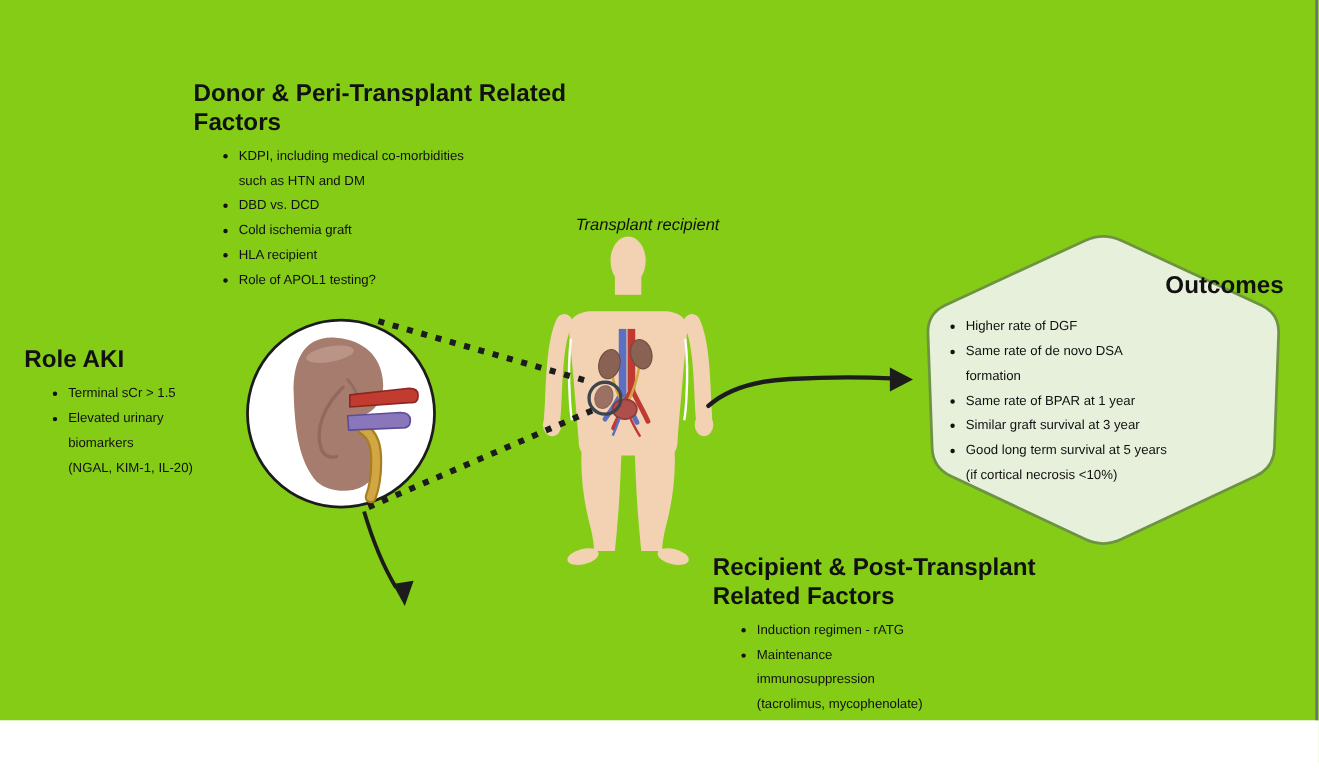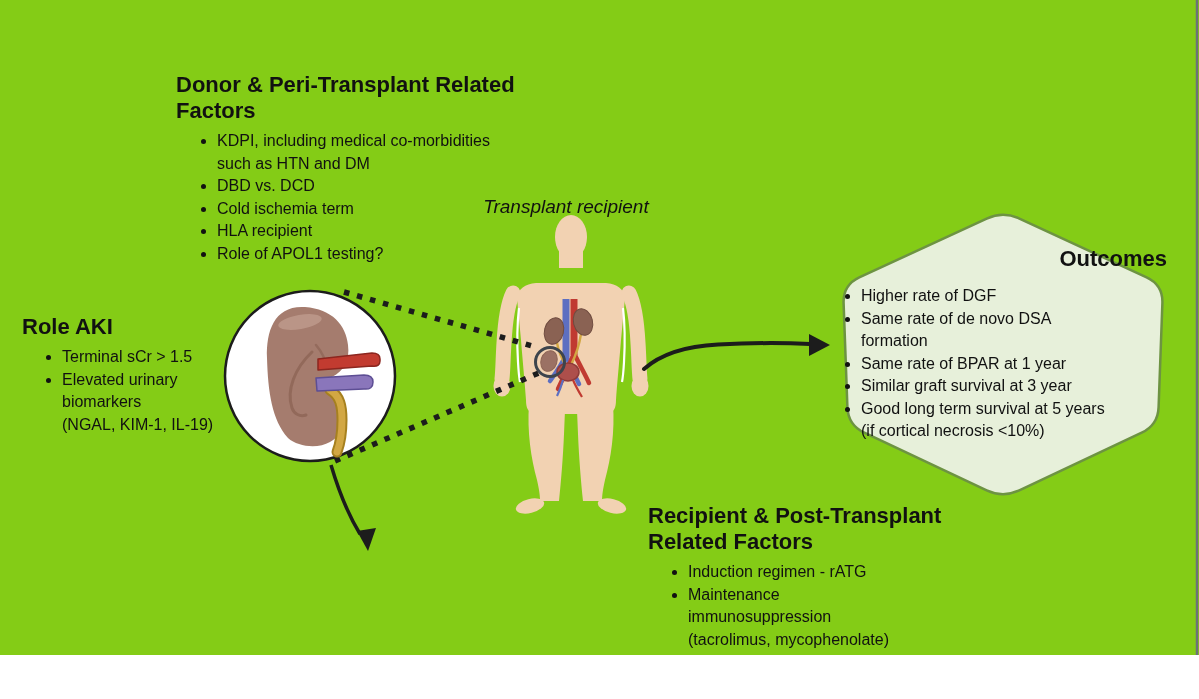--- a/index.html
+++ b/index.html
@@ -4,30 +4,30 @@
 <style>
   html,body{margin:0;padding:0;background:#fff;}
   .canvas{
     position:relative;width:1199px;height:655px;background:#84cc16;
     font-family:"Liberation Sans",sans-serif;color:var(--text,#111);
     overflow:hidden;
   }
   svg.art{position:absolute;left:0;top:0;}
   .txt{position:absolute;z-index:2;}
   .sec-title{font-weight:bold;font-size:22px;line-height:26px;white-space:pre-line;color:var(--text);}
-  ul.blist{margin:6px 0 0 0;padding:0 0 0 40px;list-style:disc outside;font-size:16px;line-height:22.5px;color:var(--text);}
+  ul.blist{margin:6px 0 0 0;padding:0 0 0 40px;list-style:disc outside;font-size:12px;line-height:22.5px;color:var(--text);}
   ul.blist li{white-space:pre-line;margin:0;padding:0;}
   #sec-donor-peri{left:176px;top:72px;width:410px;}
   #sec-donor-peri ul{padding-left:41px;}
   #sec-donor-aki{left:22px;top:314px;width:250px;}
   #sec-outcomes-text{left:845px;top:246px;width:322px;}
   #sec-outcomes-text .sec-title{text-align:right;}
-  #sec-outcomes-text ul{margin-top:13px;padding-left:16px;}
+  #sec-outcomes-text ul{margin-top:13px;padding-left:33px;}
   #sec-recipient{left:648px;top:503px;width:400px;}
-  #label-recipient{left:478px;top:196px;width:176px;text-align:center;font-style:italic;font-size:19px;font-weight:500;}
+  #label-recipient{left:478px;top:196px;width:176px;text-align:right;font-style:italic;font-size:15px;font-weight:500;}
   #label-discard{left:380px;top:478px;font-weight:bold;font-size:20px;line-height:22px;white-space:pre-line;}
 
   
   .ln{stroke:var(--line);}
   .hex{fill:var(--hex_fill);stroke:var(--hex_border);}
   .frame{stroke:var(--frame_gray);}
   .skin{fill:var(--skin);}
   .skin-st{stroke:var(--skin);}
   .kmain{fill:var(--kidney_main);}
   .khl{fill:var(--kidney_highlight);}
@@ -139,33 +139,33 @@
     </g>
   </svg>
 
   <div class="txt" id="sec-donor-peri">
     <div class="sec-title">Donor &amp; Peri-Transplant Related
 Factors</div>
     <ul class="blist">
       <li>KDPI, including medical co-morbidities
 such as HTN and DM</li>
       <li>DBD vs. DCD</li>
-      <li>Cold ischemia term</li>
+      <li>Cold ischemia graft</li>
       <li>HLA recipient</li>
       <li>Role of APOL1 testing?</li>
     </ul>
   </div>
 
   <div class="txt" id="sec-donor-aki">
     <div class="sec-title">Role AKI</div>
     <ul class="blist">
       <li>Terminal sCr &gt; 1.5</li>
       <li>Elevated urinary
 biomarkers
-(NGAL, KIM-1, IL-19)</li>
+(NGAL, KIM-1, IL-20)</li>
     </ul>
   </div>
 
   <div class="txt" id="label-recipient">Transplant recipient</div>
 
 
   <div class="txt" id="sec-outcomes-text">
     <div class="sec-title">Outcomes</div>
     <ul class="blist">
       <li>Higher rate of DGF</li>

